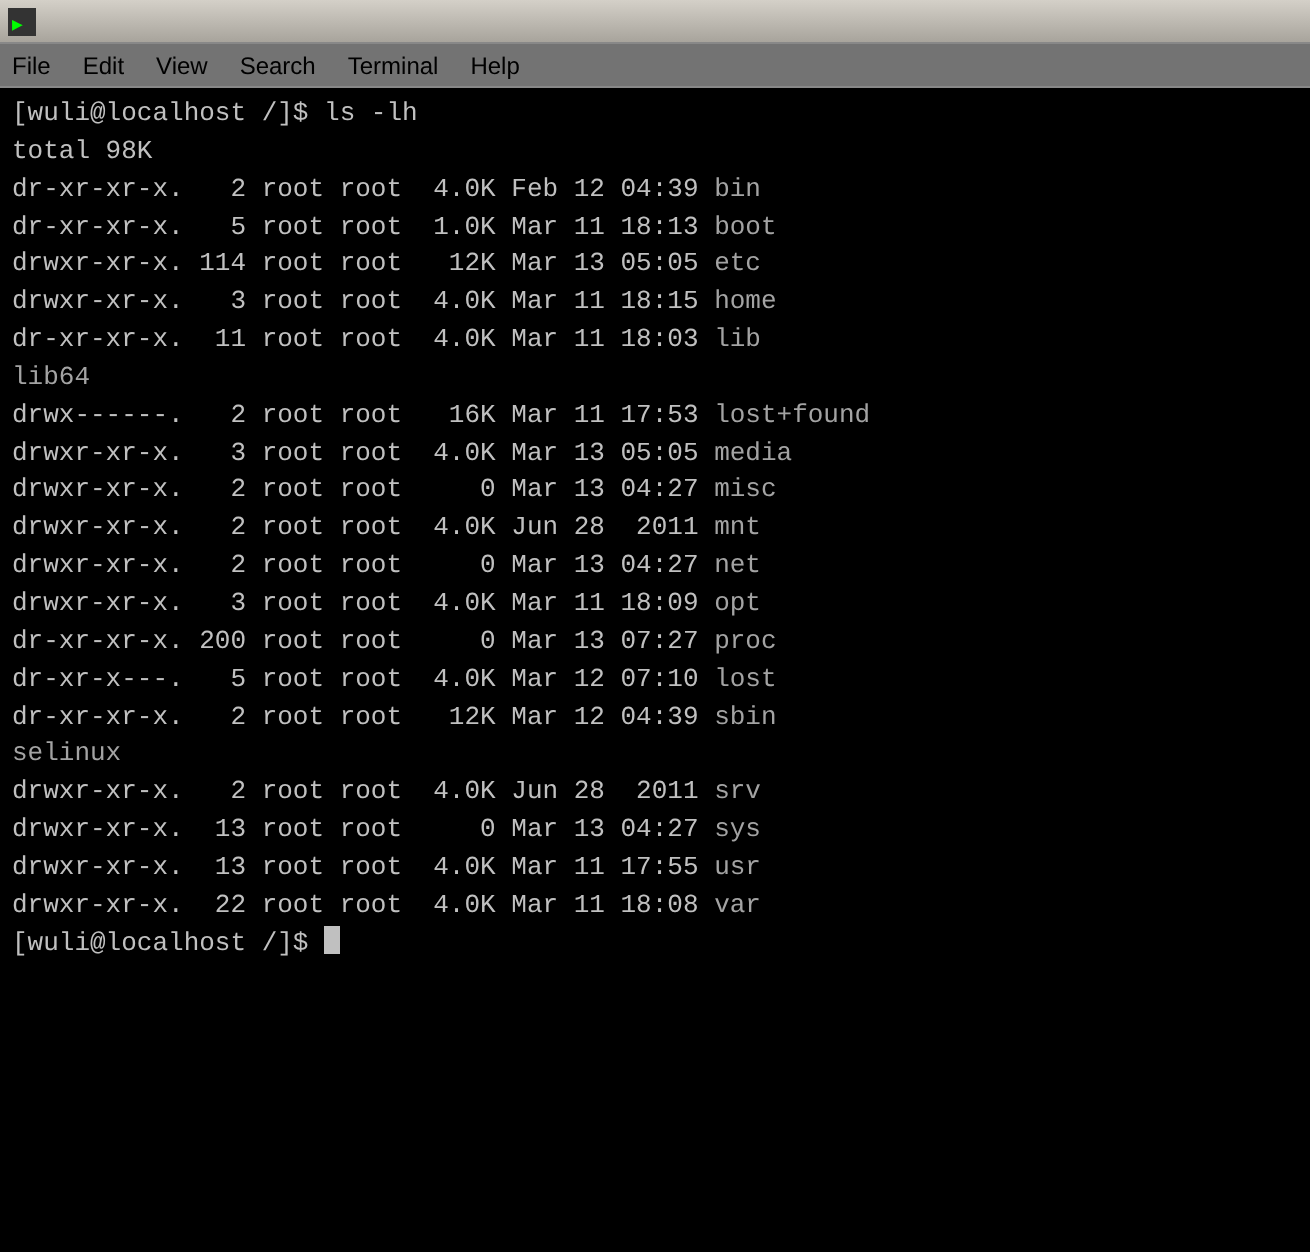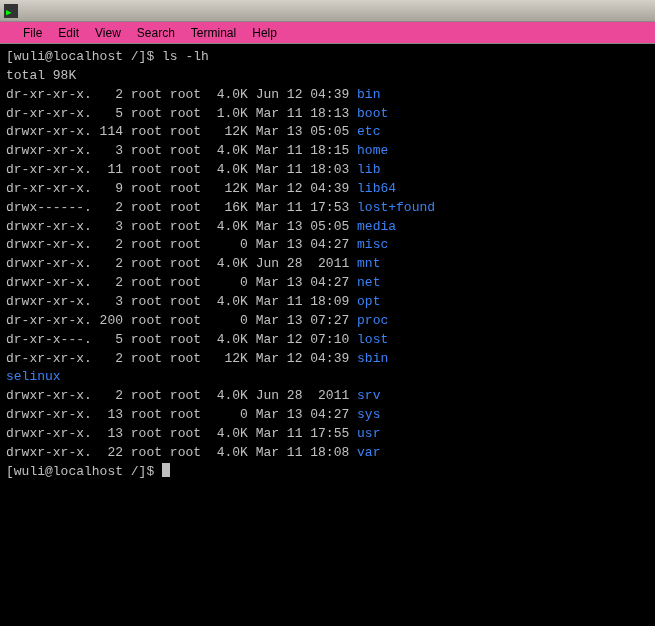--- a/index.html
+++ b/index.html
@@ -40,25 +40,25 @@
     }
     #titlebar-title {
       font-family: Arial, sans-serif;
       font-size: 12px;
       font-weight: bold;
       color: #000;
     }
 
     
     #menubar {
-      background: #ec4899;
+      background: #737373;
       height: 22px;
       display: flex;
       align-items: center;
-      padding: 0 17px;
+      padding: 0 0;
       border-bottom: 1px solid #888;
       gap: 4px;
     }
     .menu-item {
       font-family: Arial, sans-serif;
       font-size: 12px;
       color: #000;
       padding: 2px 6px;
       cursor: default;
     }
@@ -72,21 +72,21 @@
       overflow: hidden;
       line-height: 1.45;
     }
 
     .line {
       display: flex;
       white-space: pre;
       text-align: right;
     }
 
-    .cyan { color: #3b82f6; }
+    .cyan { color: #a3a3a3; }
     .white { color: #c0c0c0; }
     .green-bg { background-color: #00aa00; color: #000; }
 
     .cursor {
       display: inline-block;
       width: 8px;
       height: 14px;
       background: #c0c0c0;
       vertical-align: text-bottom;
     }
@@ -117,26 +117,26 @@
 
 <div id="terminal">
   <div class="line">
     <span class="white">[wuli@localhost /]$ </span>
     <span class="white">ls -lh</span>
   </div>
   <div class="line">
     <span class="white">total 98K</span>
   </div>
   <div id="entries">
-      <div class="line"><span class="white">dr-xr-xr-x.   2 root root  4.0K Jun 12 04:39 </span><span class="cyan">bin</span></div>
+      <div class="line"><span class="white">dr-xr-xr-x.   2 root root  4.0K Feb 12 04:39 </span><span class="cyan">bin</span></div>
       <div class="line"><span class="white">dr-xr-xr-x.   5 root root  1.0K Mar 11 18:13 </span><span class="cyan">boot</span></div>
       <div class="line"><span class="white">drwxr-xr-x. 114 root root   12K Mar 13 05:05 </span><span class="cyan">etc</span></div>
       <div class="line"><span class="white">drwxr-xr-x.   3 root root  4.0K Mar 11 18:15 </span><span class="cyan">home</span></div>
       <div class="line"><span class="white">dr-xr-xr-x.  11 root root  4.0K Mar 11 18:03 </span><span class="cyan">lib</span></div>
-      <div class="line"><span class="white">dr-xr-xr-x.   9 root root   12K Mar 12 04:39 </span><span class="cyan">lib64</span></div>
+      <div class="line"><span class="cyan">lib64</span></div>
       <div class="line"><span class="white">drwx------.   2 root root   16K Mar 11 17:53 </span><span class="cyan">lost+found</span></div>
       <div class="line"><span class="white">drwxr-xr-x.   3 root root  4.0K Mar 13 05:05 </span><span class="cyan">media</span></div>
       <div class="line"><span class="white">drwxr-xr-x.   2 root root     0 Mar 13 04:27 </span><span class="cyan">misc</span></div>
       <div class="line"><span class="white">drwxr-xr-x.   2 root root  4.0K Jun 28  2011 </span><span class="cyan">mnt</span></div>
       <div class="line"><span class="white">drwxr-xr-x.   2 root root     0 Mar 13 04:27 </span><span class="cyan">net</span></div>
       <div class="line"><span class="white">drwxr-xr-x.   3 root root  4.0K Mar 11 18:09 </span><span class="cyan">opt</span></div>
       <div class="line"><span class="white">dr-xr-xr-x. 200 root root     0 Mar 13 07:27 </span><span class="cyan">proc</span></div>
       <div class="line"><span class="white">dr-xr-x---.   5 root root  4.0K Mar 12 07:10 </span><span class="cyan">lost</span></div>
       <div class="line"><span class="white">dr-xr-xr-x.   2 root root   12K Mar 12 04:39 </span><span class="cyan">sbin</span></div>
       <div class="line"><span class="cyan">selinux</span></div>

